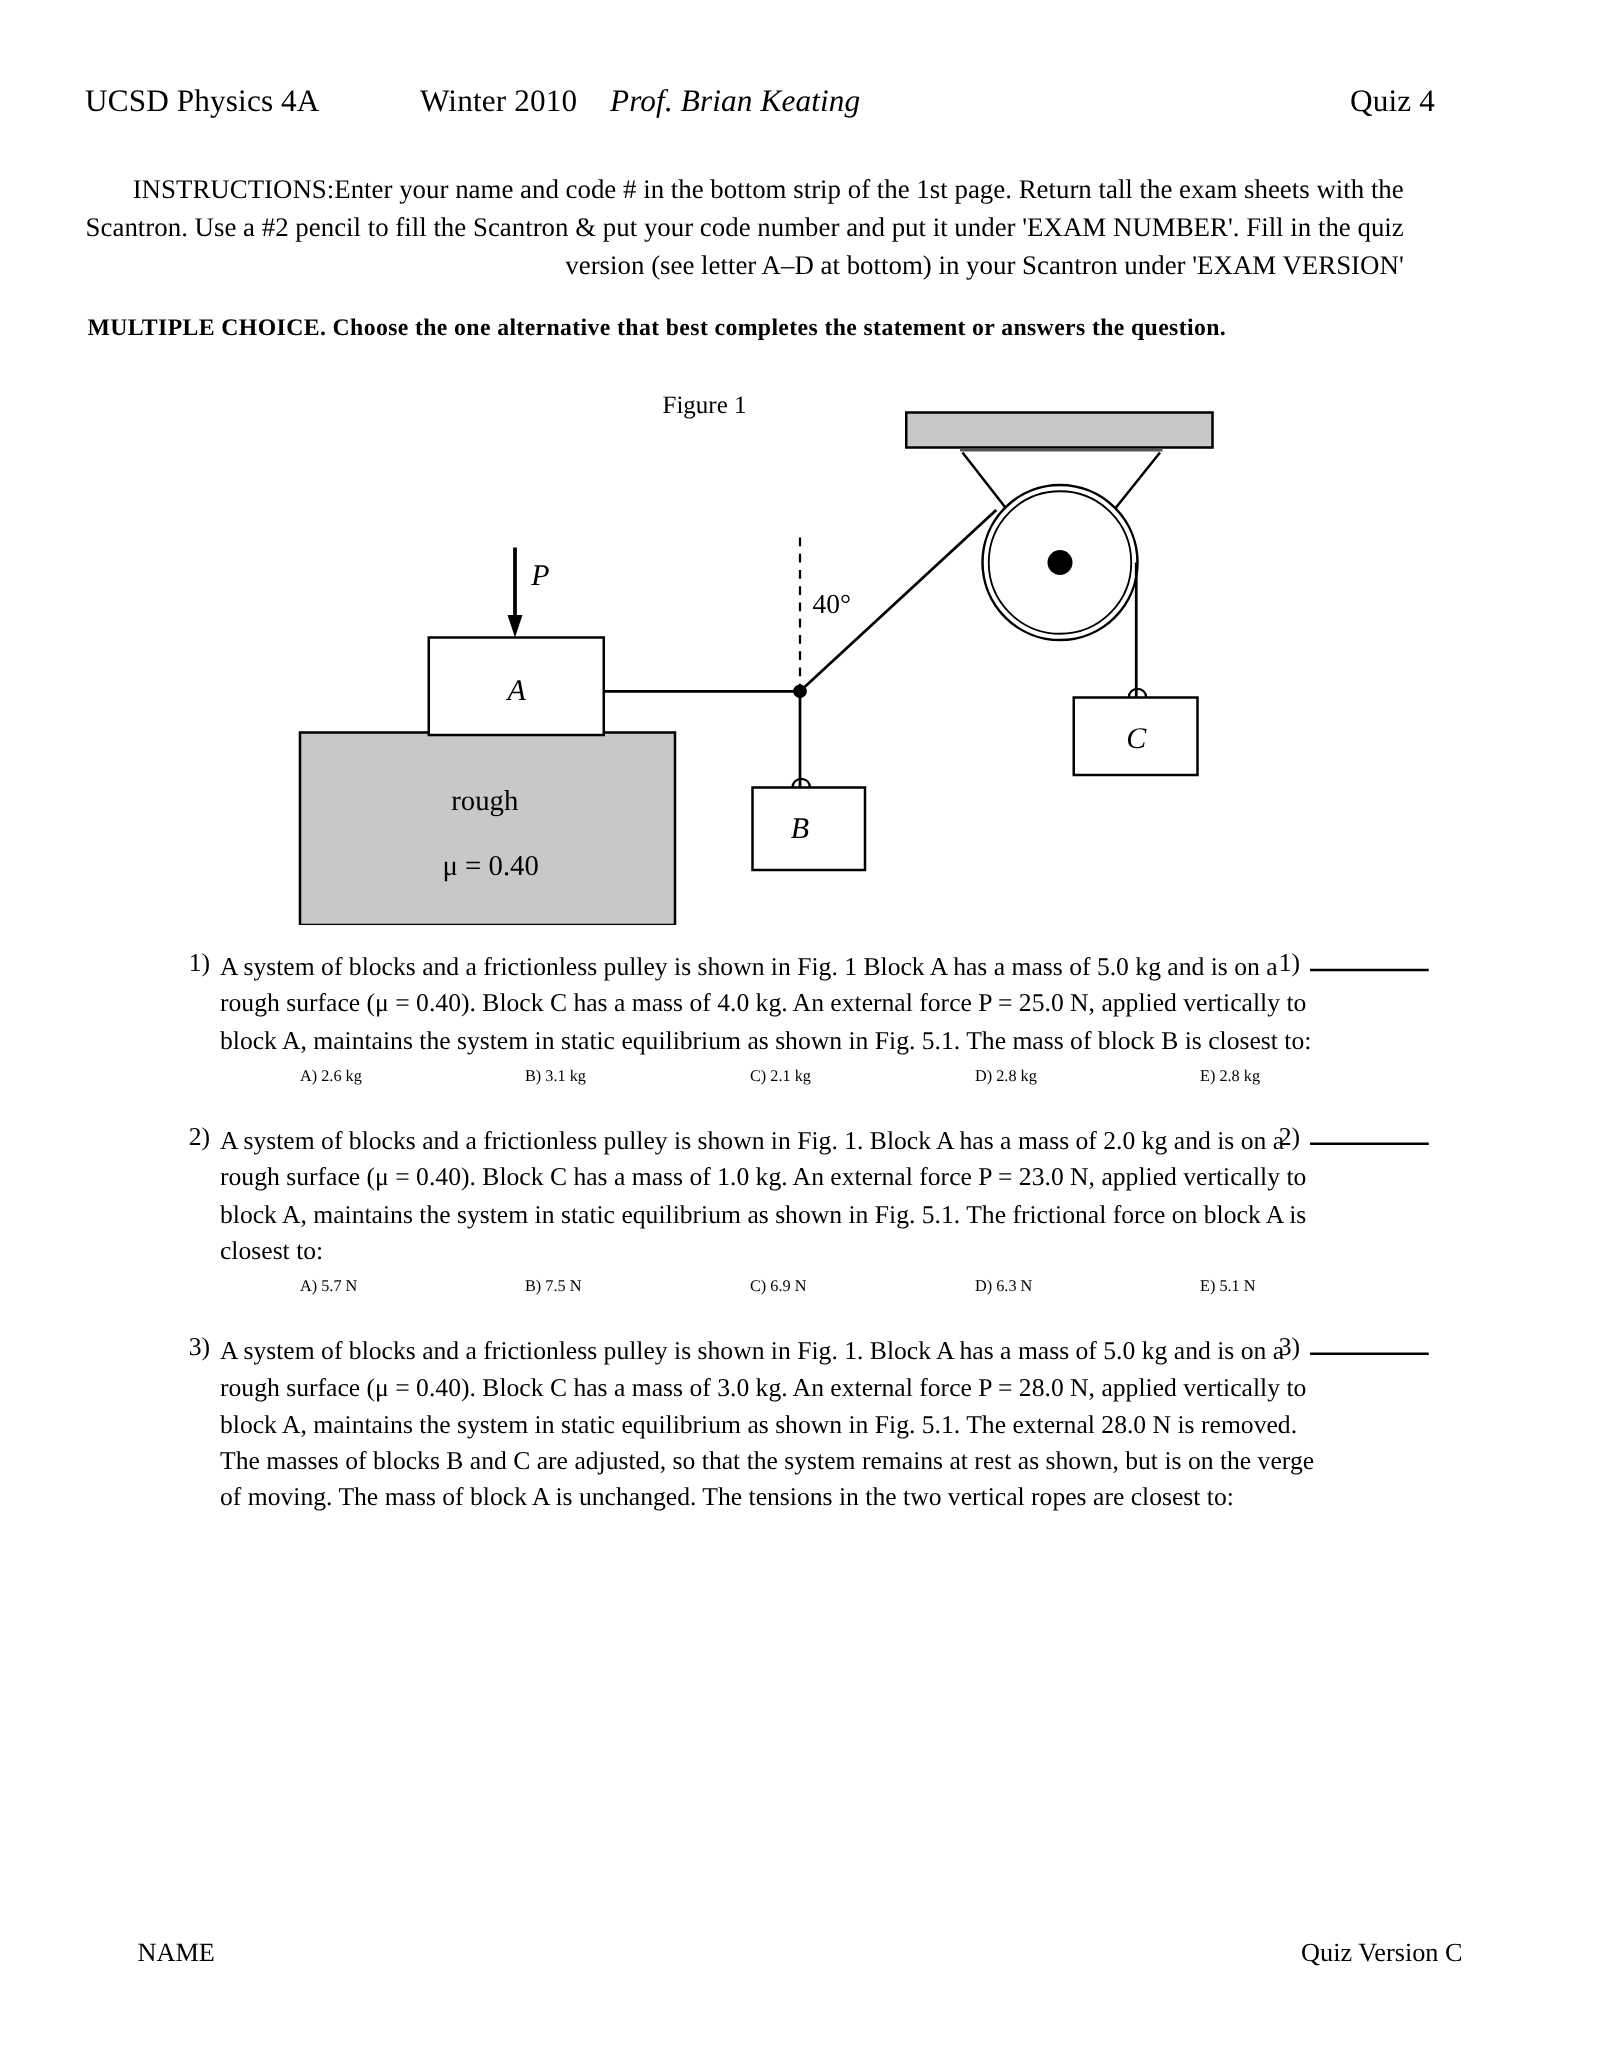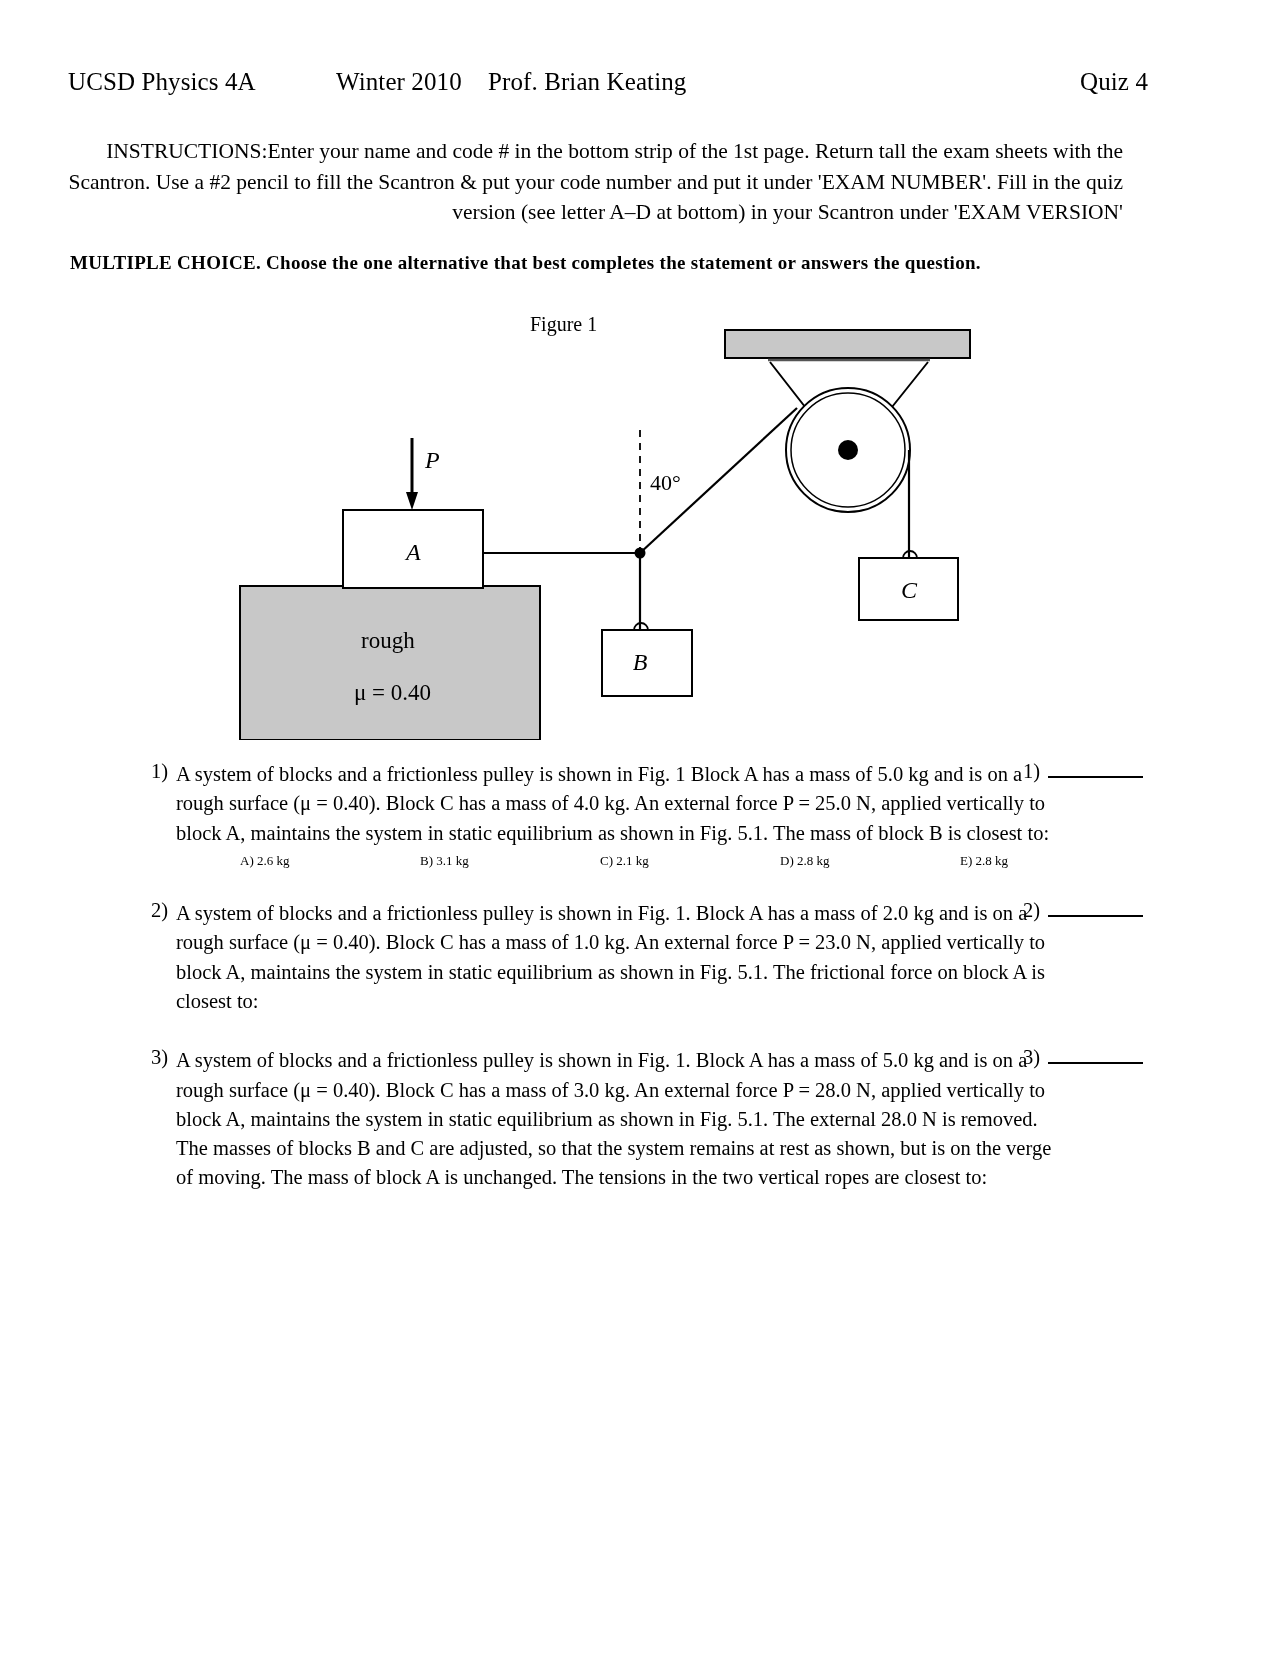--- a/index.html
+++ b/index.html
@@ -28,21 +28,21 @@
     top: 68px;
     left: 68px;
     width: 1080px;
     display: flex;
     align-items: baseline;
     font-size: 25px;
     letter-spacing: .1px;
   }
   .hdr-course { width: 268px; }
   .hdr-term   { width: 152px; }
-  .hdr-prof   { flex: 1; }
+  .hdr-prof   { flex: 1; font-style: italic; }
   .hdr-quiz   { }
 
   
   .instructions {
     position: absolute;
     top: 136px;
     left: 68px;
     width: 1055px;
     font-size: 21.5px;
     line-height: 1.42;
@@ -231,27 +231,38 @@
       </div>
     </div>
 
     <div class="question">
       <div class="q-num">2)</div>
       <div class="q-text">A system of blocks and a frictionless pulley is shown in Fig. 1. Block A has a mass of 2.0 kg and is on a rough surface (μ = 0.40).  Block C has a mass of 1.0 kg. An external force P = 23.0 N, applied vertically to block A, maintains the system in static equilibrium as shown in Fig. 5.1. The frictional force on block A is closest to:</div>
       <div class="q-blank">
         <span>2)</span>
         <span class="blank-line"></span>
       </div>
+      <div class="options-row">
+        <span class="opt">A) 5.7 N</span>
+        <span class="opt">B) 7.5 N</span>
+        <span class="opt">C) 6.9 N</span>
+        <span class="opt">D) 6.3 N</span>
+        <span class="opt">E) 5.1 N</span>
+      </div>
     </div>
 
     <div class="question">
       <div class="q-num">3)</div>
       <div class="q-text">A system of blocks and a frictionless pulley is shown in Fig. 1. Block A has a mass of 5.0 kg and is on a rough surface (μ = 0.40).  Block C has a mass of 3.0 kg. An external force P = 28.0 N, applied vertically to block A, maintains the system in static equilibrium as shown in Fig. 5.1. The external 28.0 N is removed.  The masses of blocks B and C are adjusted, so that the system remains at rest as shown, but is on the verge of  moving.  The mass of block A is unchanged.  The tensions in the two vertical ropes are closest to:</div>
       <div class="q-blank">
         <span>3)</span>
         <span class="blank-line"></span>
       </div>
     </div>
 
   </div>
 
+  <div class="footer">
+    <span>NAME</span>
+    <span>Quiz Version C</span>
+  </div>
 
 </div>
 
 </body></html>

